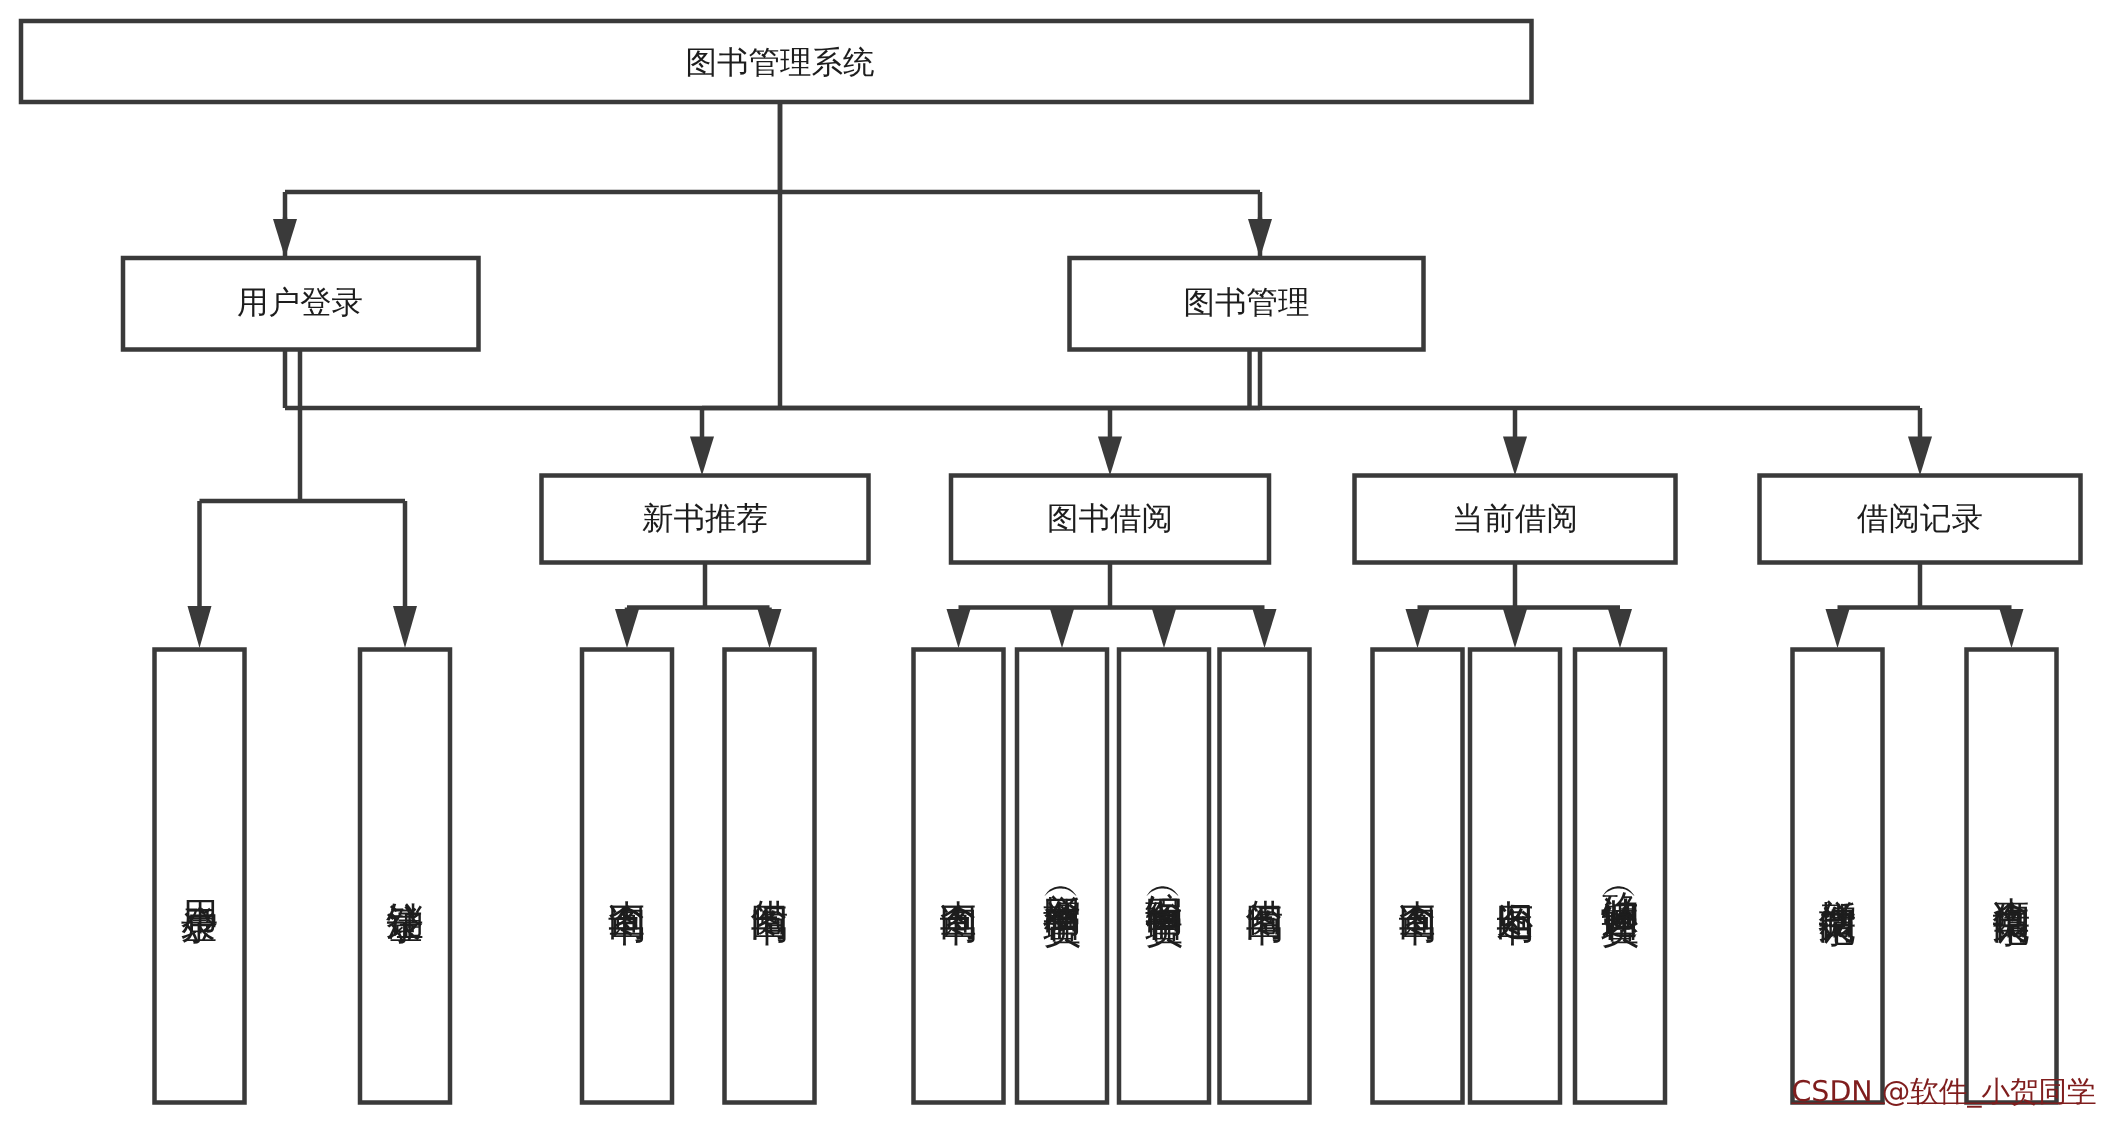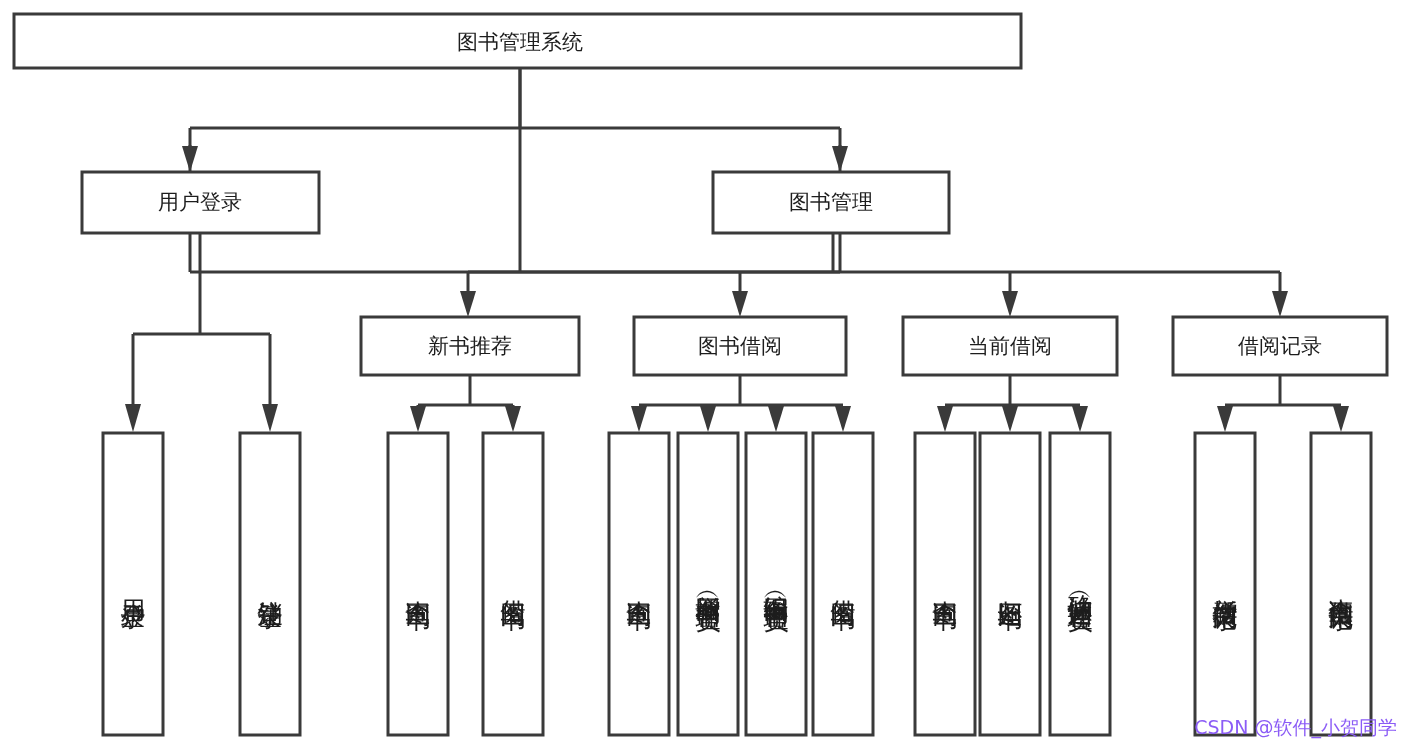--- a/index.html
+++ b/index.html
@@ -20,22 +20,22 @@
     font-family:"DejaVu Sans","Liberation Sans",sans-serif;
     fill:#1d1d1d;font-size:25px;text-anchor:middle;
     writing-mode:vertical-rl;glyph-orientation-vertical:0;
     letter-spacing:2px;
   }
   .conn{stroke:#3a3a3a;stroke-width:3;fill:none;}
   .arrow-head{fill:#3a3a3a;stroke:none;}
   .watermark{
     position:absolute;right:8px;bottom:6px;
     font-family:"DejaVu Sans","Liberation Sans",sans-serif;
-    font-size:19px;color:#8b5cf6;white-space:nowrap;
-    pointer-events:none;user-select:none;
+    font-size:19px;color:#7f1d1d;white-space:nowrap;
+    pointer-events:none;user-select:none;text-decoration:underline;
   }
 </style>
 </head>
 <body>
 
 <div id="diagram-root">
 <svg width="1405" height="747" viewBox="0 0 1405 747" xmlns="http://www.w3.org/2000/svg">
 
   <g>
     <path class="conn" d="M 520 68 L 520 272"></path>

